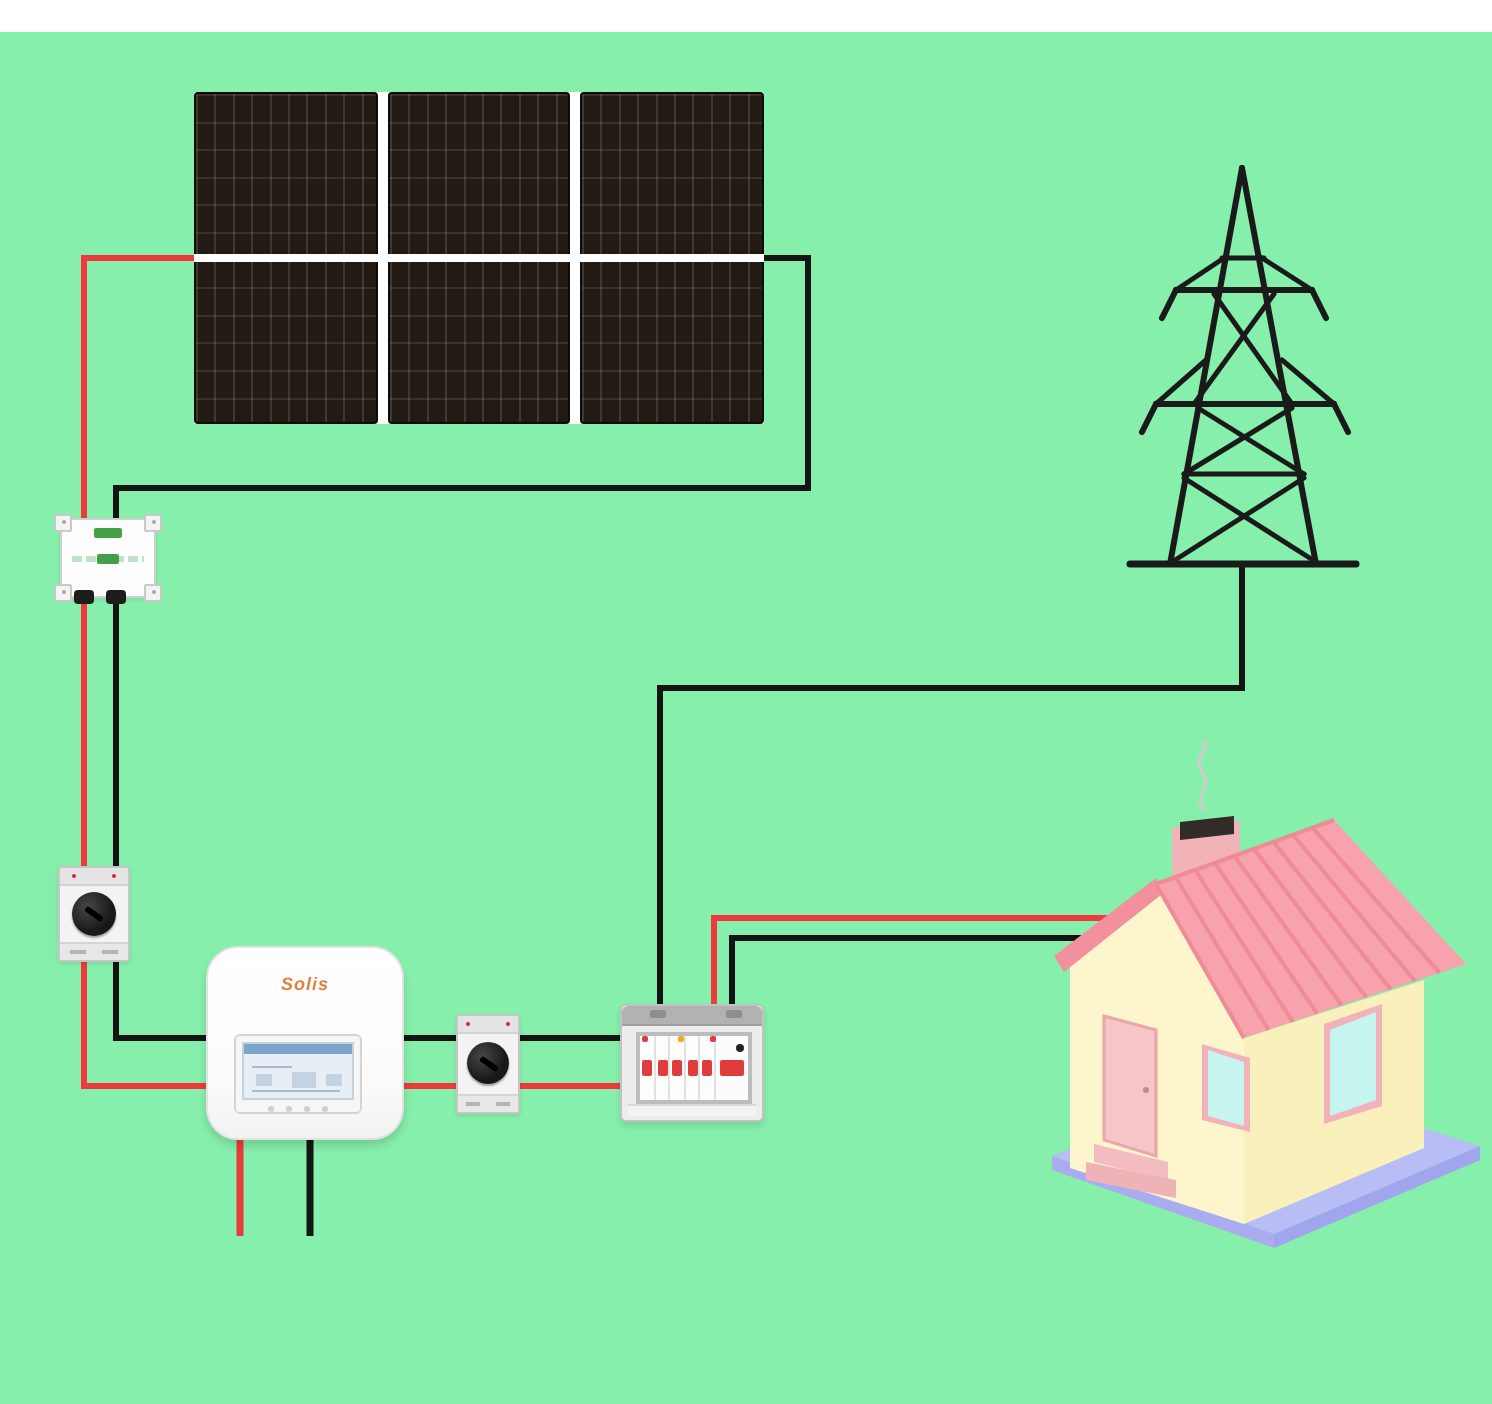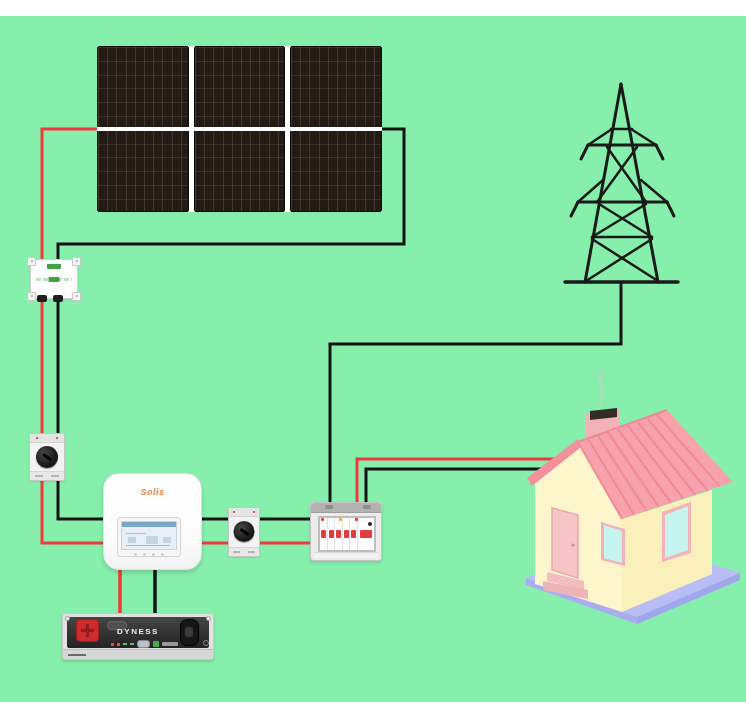--- a/index.html
+++ b/index.html
@@ -257,41 +257,14 @@
           <div class="band"></div>
           <div class="dot"></div>
         </div>
     </div>
     <div class="mark" style="left:10px;top:15px;background:#e23b3b;"></div>
     <div class="mark" style="left:28px;top:15px;background:#f5a623;"></div>
     <div class="mark" style="left:44px;top:15px;background:#e23b3b;"></div>
     <div class="lip"></div>
   </div>
 
-  <div class="battery">
-    <div class="face"></div>
-    <div class="conn-red">
-        <i></i>
-        <b></b>
-      </div>
-    <div class="vent"></div>
-    <div class="brand">DYNESS</div>
-    <div class="leds">
-      <div class="led-r"></div>
-      <div class="led-r"></div>
-      <div class="led-dash"></div>
-      <div class="led-dash"></div>
-      <div class="toggle"></div>
-      <div class="led-g"></div>
-      <div class="txt"></div>
-    </div>
-    <div class="conn-blk">
-        <i></i>
-      </div>
-    <div class="pwr"></div>
-    <div class="base-strip">
-        <i></i>
-      </div>
-    <div class="screw" style="left:2px;top:2px;"></div>
-    <div class="screw" style="right:2px;top:2px;"></div>
-  </div>
 
 </div>
 
 </body></html>

